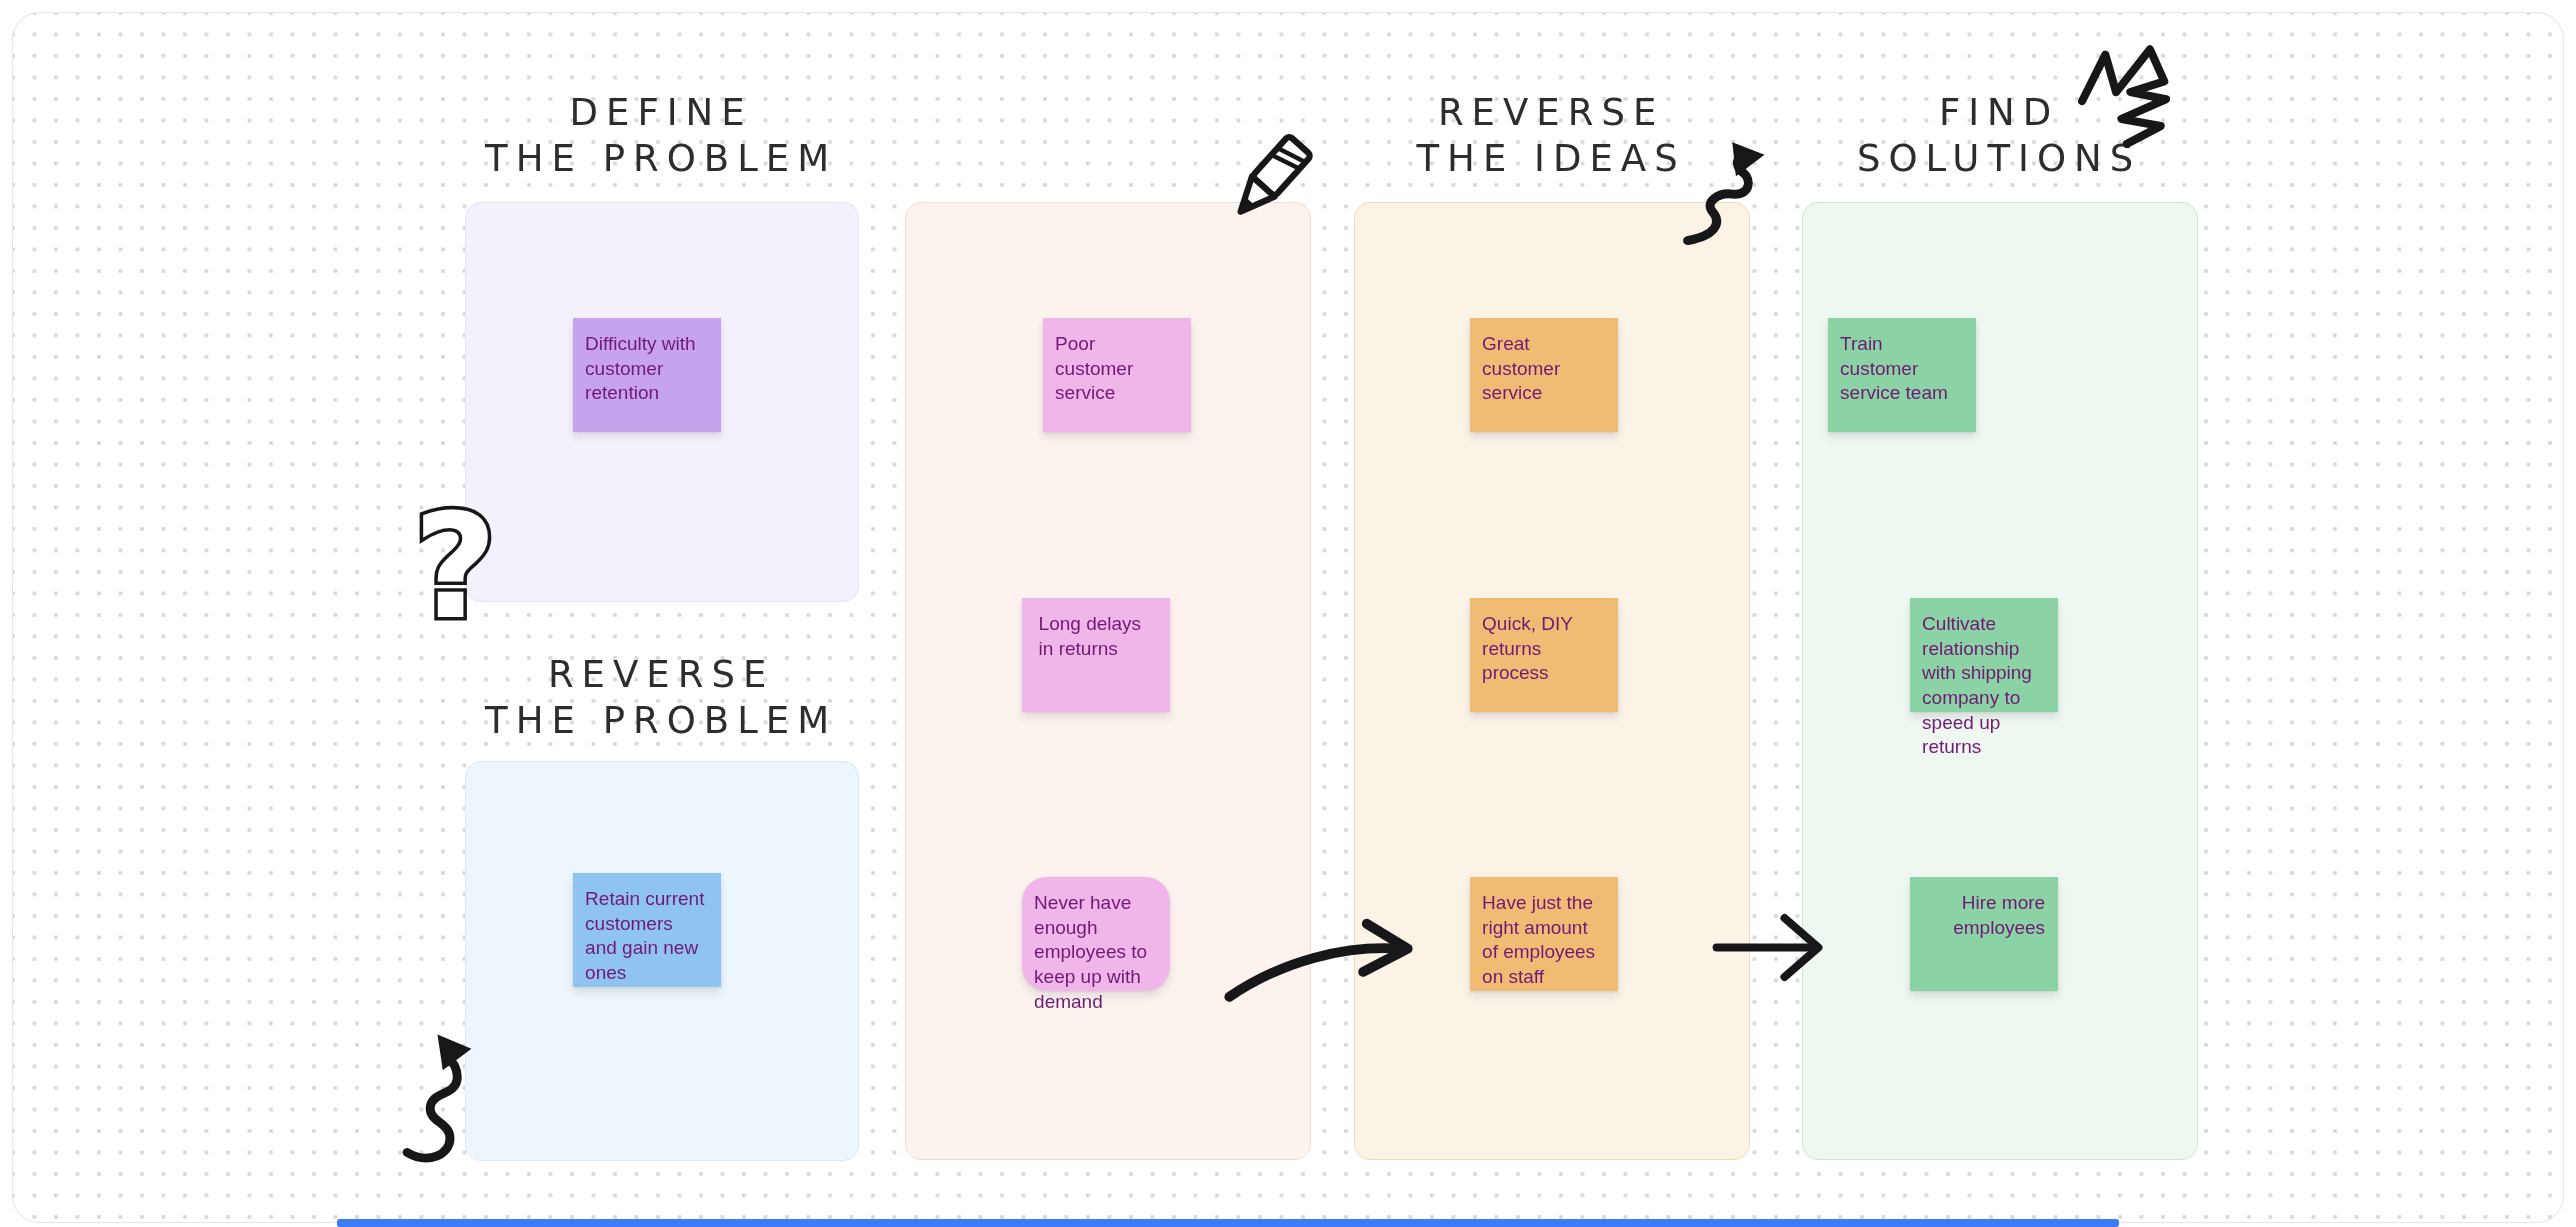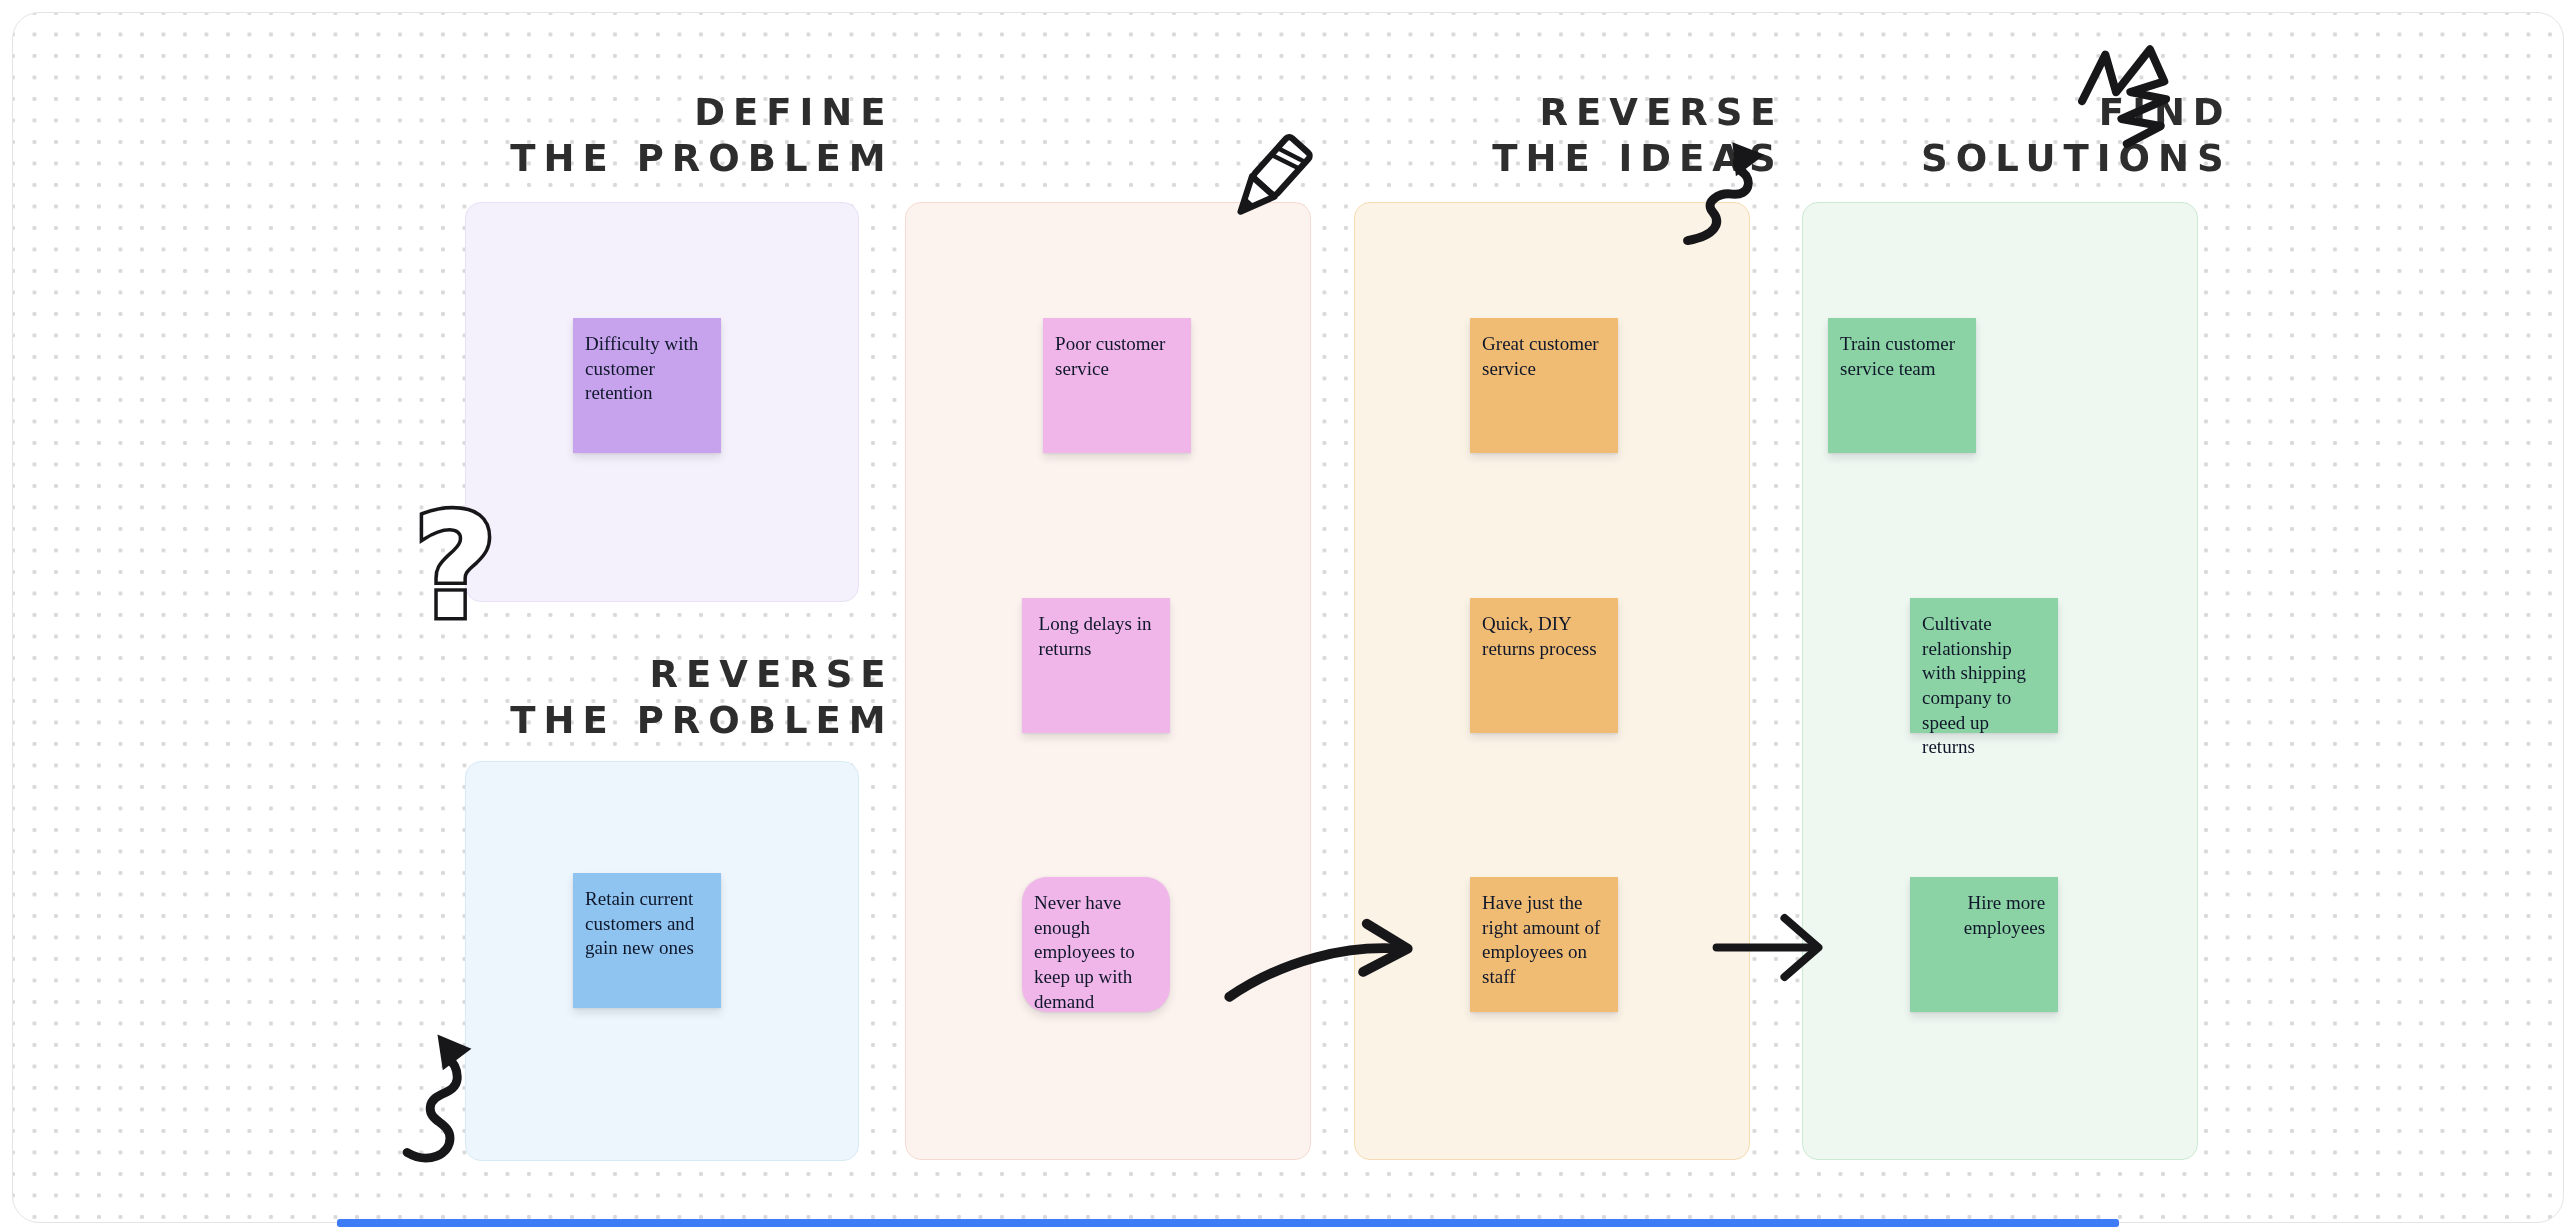--- a/index.html
+++ b/index.html
@@ -19,36 +19,35 @@
     position:absolute;border-radius:16px;border:1.8px solid transparent;
     box-sizing:border-box;
   }
   .sec-define {left:452px;top:189px;width:394px;height:400px;}
   .sec-revprob{left:452px;top:748px;width:394px;height:400px;}
   .sec-collect{left:892px;top:189px;width:406px;height:958px;}
   .sec-revidea{left:1341px;top:189px;width:396px;height:958px;}
   .sec-find   {left:1789px;top:189px;width:396px;height:958px;}
 
   .col-header{
-    position:absolute;width:465px;text-align:right;
+    position:absolute;width:465px;text-align:center;
     font-family:"DejaVu Sans",sans-serif;
-    font-size:37px;font-weight:700;letter-spacing:8px;
+    font-size:37px;font-weight:400;letter-spacing:8px;
     line-height:1.26;color:#2D2D2D;white-space:nowrap;
   }
   .h-define {left:416px; top:77px;}
   .h-revprob{left:416px; top:639px;}
   .h-collect{left:862px; top:77px;}
   .h-revidea{left:1306px;top:77px;}
   .h-find   {left:1754px;top:77px;}
 
   .sticky{
-    position:absolute;width:148px;height:135px;box-sizing:border-box;
-    padding:14.3px 12.5px;font-size:19px;line-height:1.3;color:#0f172a;
+    position:absolute;width:148px;height:114px;box-sizing:border-box;
+    padding:14.3px 12.5px;font-size:19px;line-height:1.3;color:#701a75;
     box-shadow:0 4.5px 8px rgba(40,40,60,.12),0 0.9px 1.8px rgba(40,40,60,.08);
-    font-family:Liberation Serif, serif;
   }
   .deco{position:absolute;color:#17171A;}
   .ink{stroke:currentColor;}
   .bottom-bar{
     position:absolute;left:337px;top:1219px;width:1782px;height:8px;
     border-radius:2.7px;z-index:5;
   }
 </style>
 </head>
 <body>

